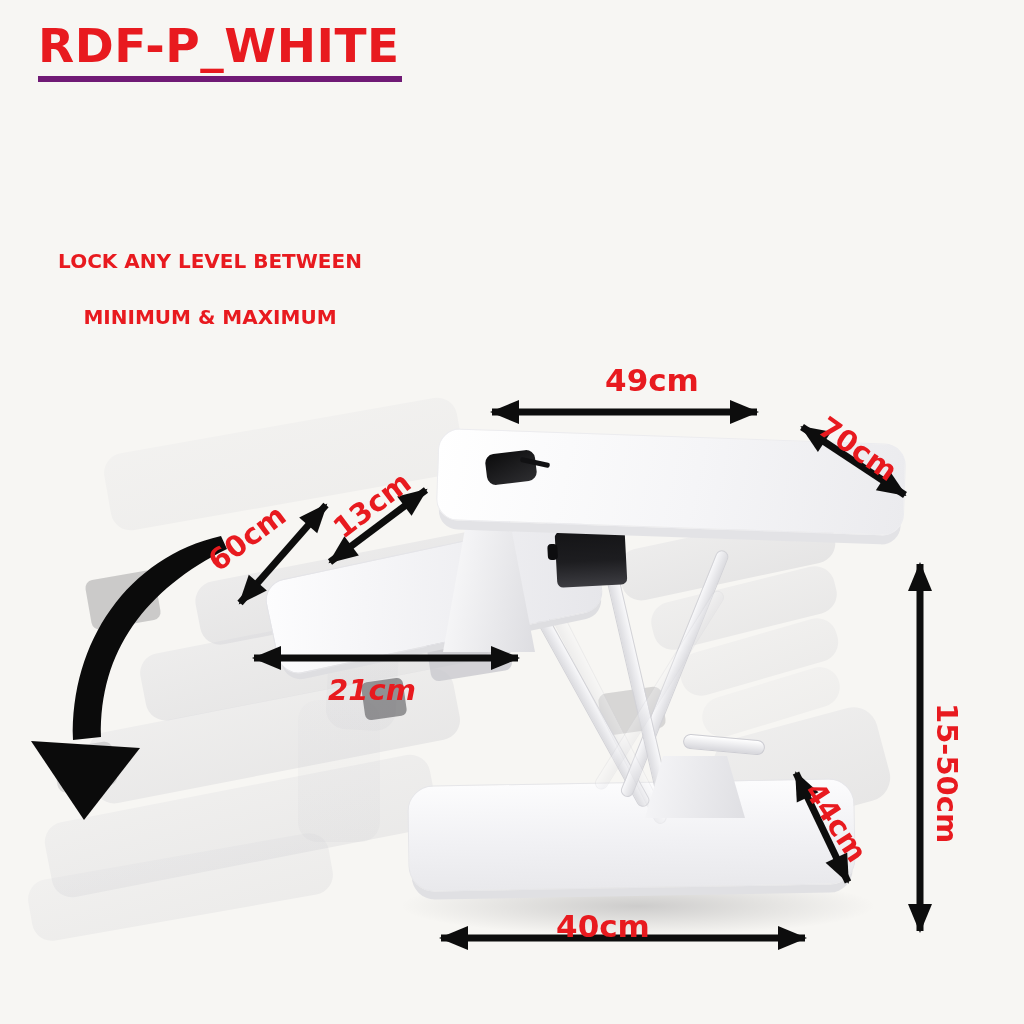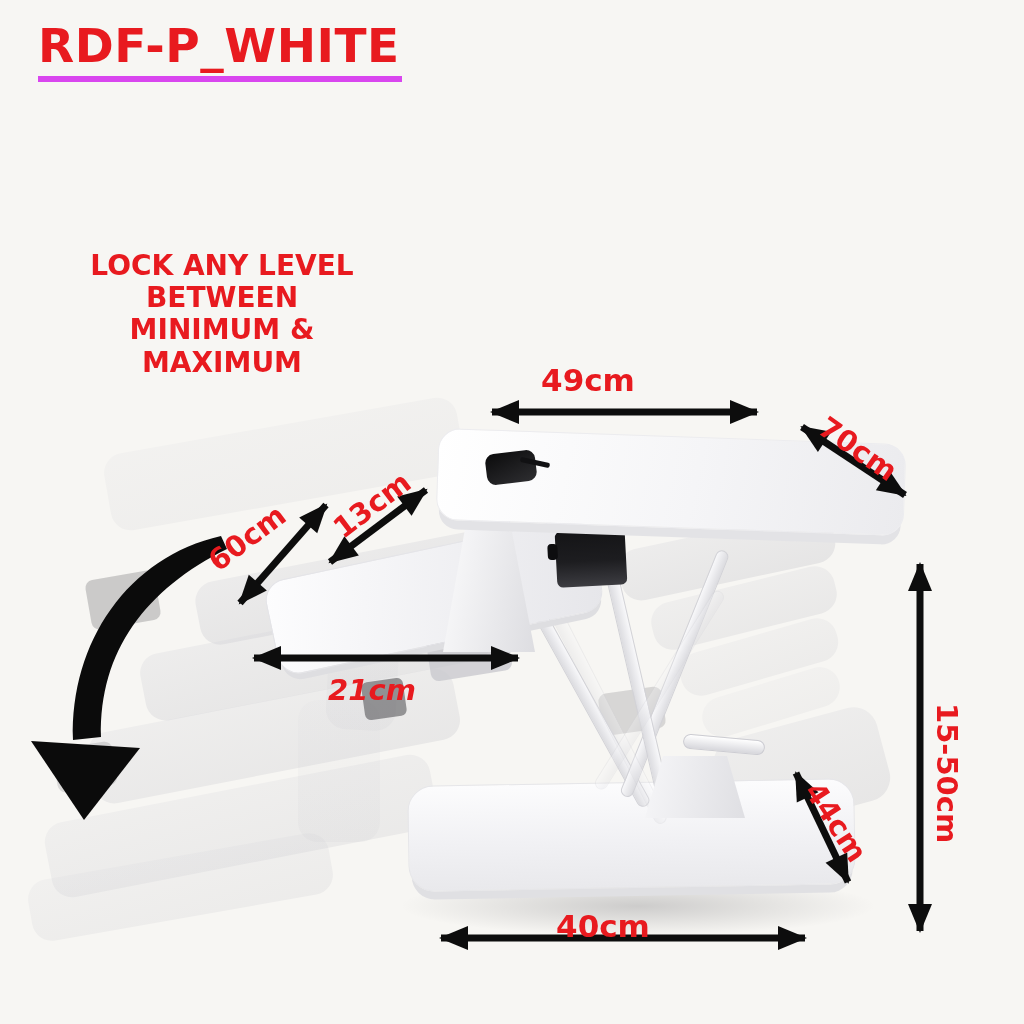--- a/index.html
+++ b/index.html
@@ -9,30 +9,30 @@
     background:#f7f6f3;
     font-family:"DejaVu Sans","Liberation Sans",sans-serif;
     overflow:hidden;
   }
   .abs { position:absolute; }
 
   
   .title {
     left:38px; top:18px;
     font-size:47px; font-weight:bold; color:#e81a1f;
-    border-bottom:6px solid #d946ef;
+    border-bottom:6px solid #701a75;
     padding:0 2px 3px 0; letter-spacing:.5px;
     z-index:30;
   }
   .subtitle {
-    left:52px; top:250px; width:340px; text-align:center;
-    color:#e81a1f; font-weight:bold; font-size:28px; line-height:1.15;
+    left:40px; top:250px; width:340px; text-align:center;
+    color:#e81a1f; font-weight:bold; font-size:20px; line-height:1.15;
     z-index:30;
   }
-  .subtitle .line2 { }
+  .subtitle .line2 { margin-top:33px; }
 
   
   .ghost {
     border-radius:20px;
     background:linear-gradient(175deg,#d9d9de 0%,#c2c2c8 100%);
     z-index:2;
   }
   .ghost-dark { background:#46464b; border-radius:8px; z-index:2; }
 
   
@@ -192,20 +192,20 @@
     <line x1="920" y1="564" x2="920" y2="931" marker-start="url(#ah)" marker-end="url(#ah)"></line>
     <line x1="796" y1="773" x2="848" y2="882" marker-start="url(#ah)" marker-end="url(#ah)"></line>
     <line x1="441" y1="938" x2="805" y2="938" marker-start="url(#ah)" marker-end="url(#ah)"></line>
   </g>
   <g fill="#0b0b0b" stroke="none">
     <path d="M221,536 C128,557 70,642 73,740 L101,737 C99,651 146,589 227,549 Z"></path>
     <path d="M31,741 L140,748 L84,820 Z"></path>
   </g>
 </svg>
 
-<div class="abs dim big" style="left:532px;top:362px;text-align:center;">49cm</div>
+<div class="abs dim big" style="left:596px;top:362px;text-align:center;">49cm</div>
 <div class="abs dim" style="left:802px;top:432px;transform:rotate(35deg);">70cm</div>
 <div class="abs dim" style="left:316px;top:488px;transform:rotate(-37deg);">13cm</div>
 <div class="abs dim" style="left:191px;top:521px;transform:rotate(-37deg);">60cm</div>
 <div class="abs dim" style="left:316px;top:673px;font-style:italic;">21cm</div>
 <div class="abs dim" style="left:880px;top:753px;width:134px;transform:rotate(90deg);">15-50cm</div>
 <div class="abs dim" style="left:780px;top:805px;transform:rotate(57deg);">44cm</div>
 <div class="abs dim big" style="left:547px;top:908px;">40cm</div>
 
 </body></html>

